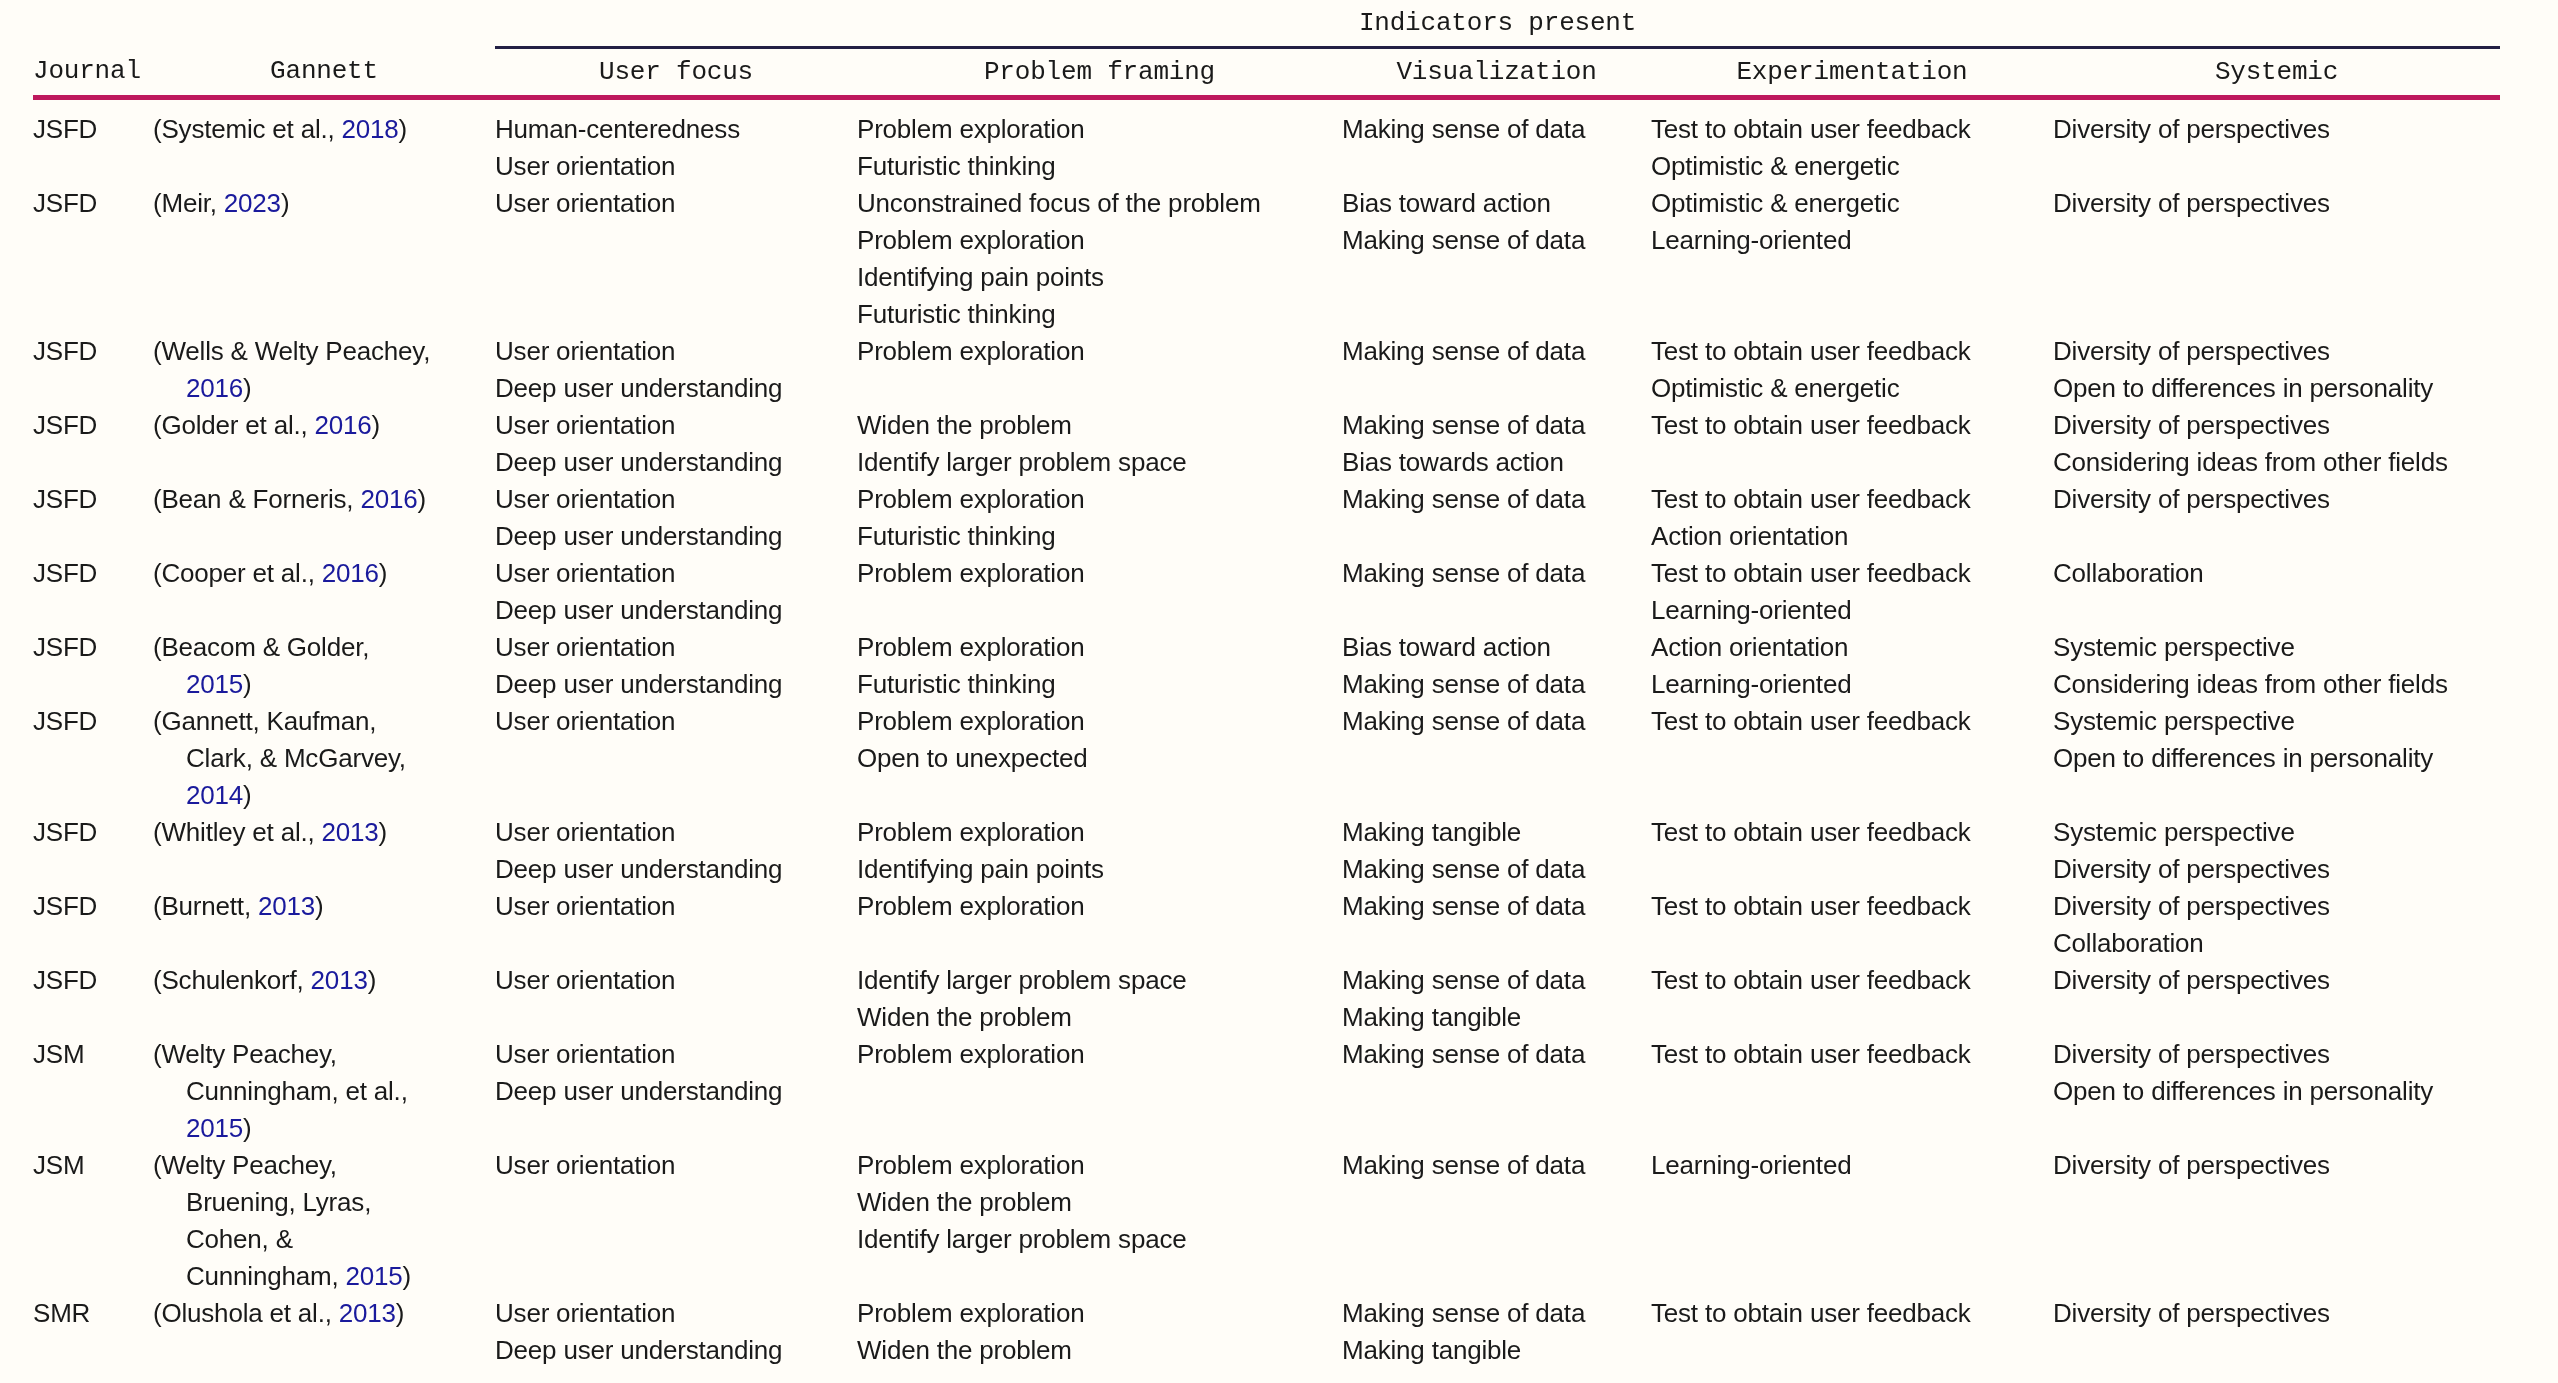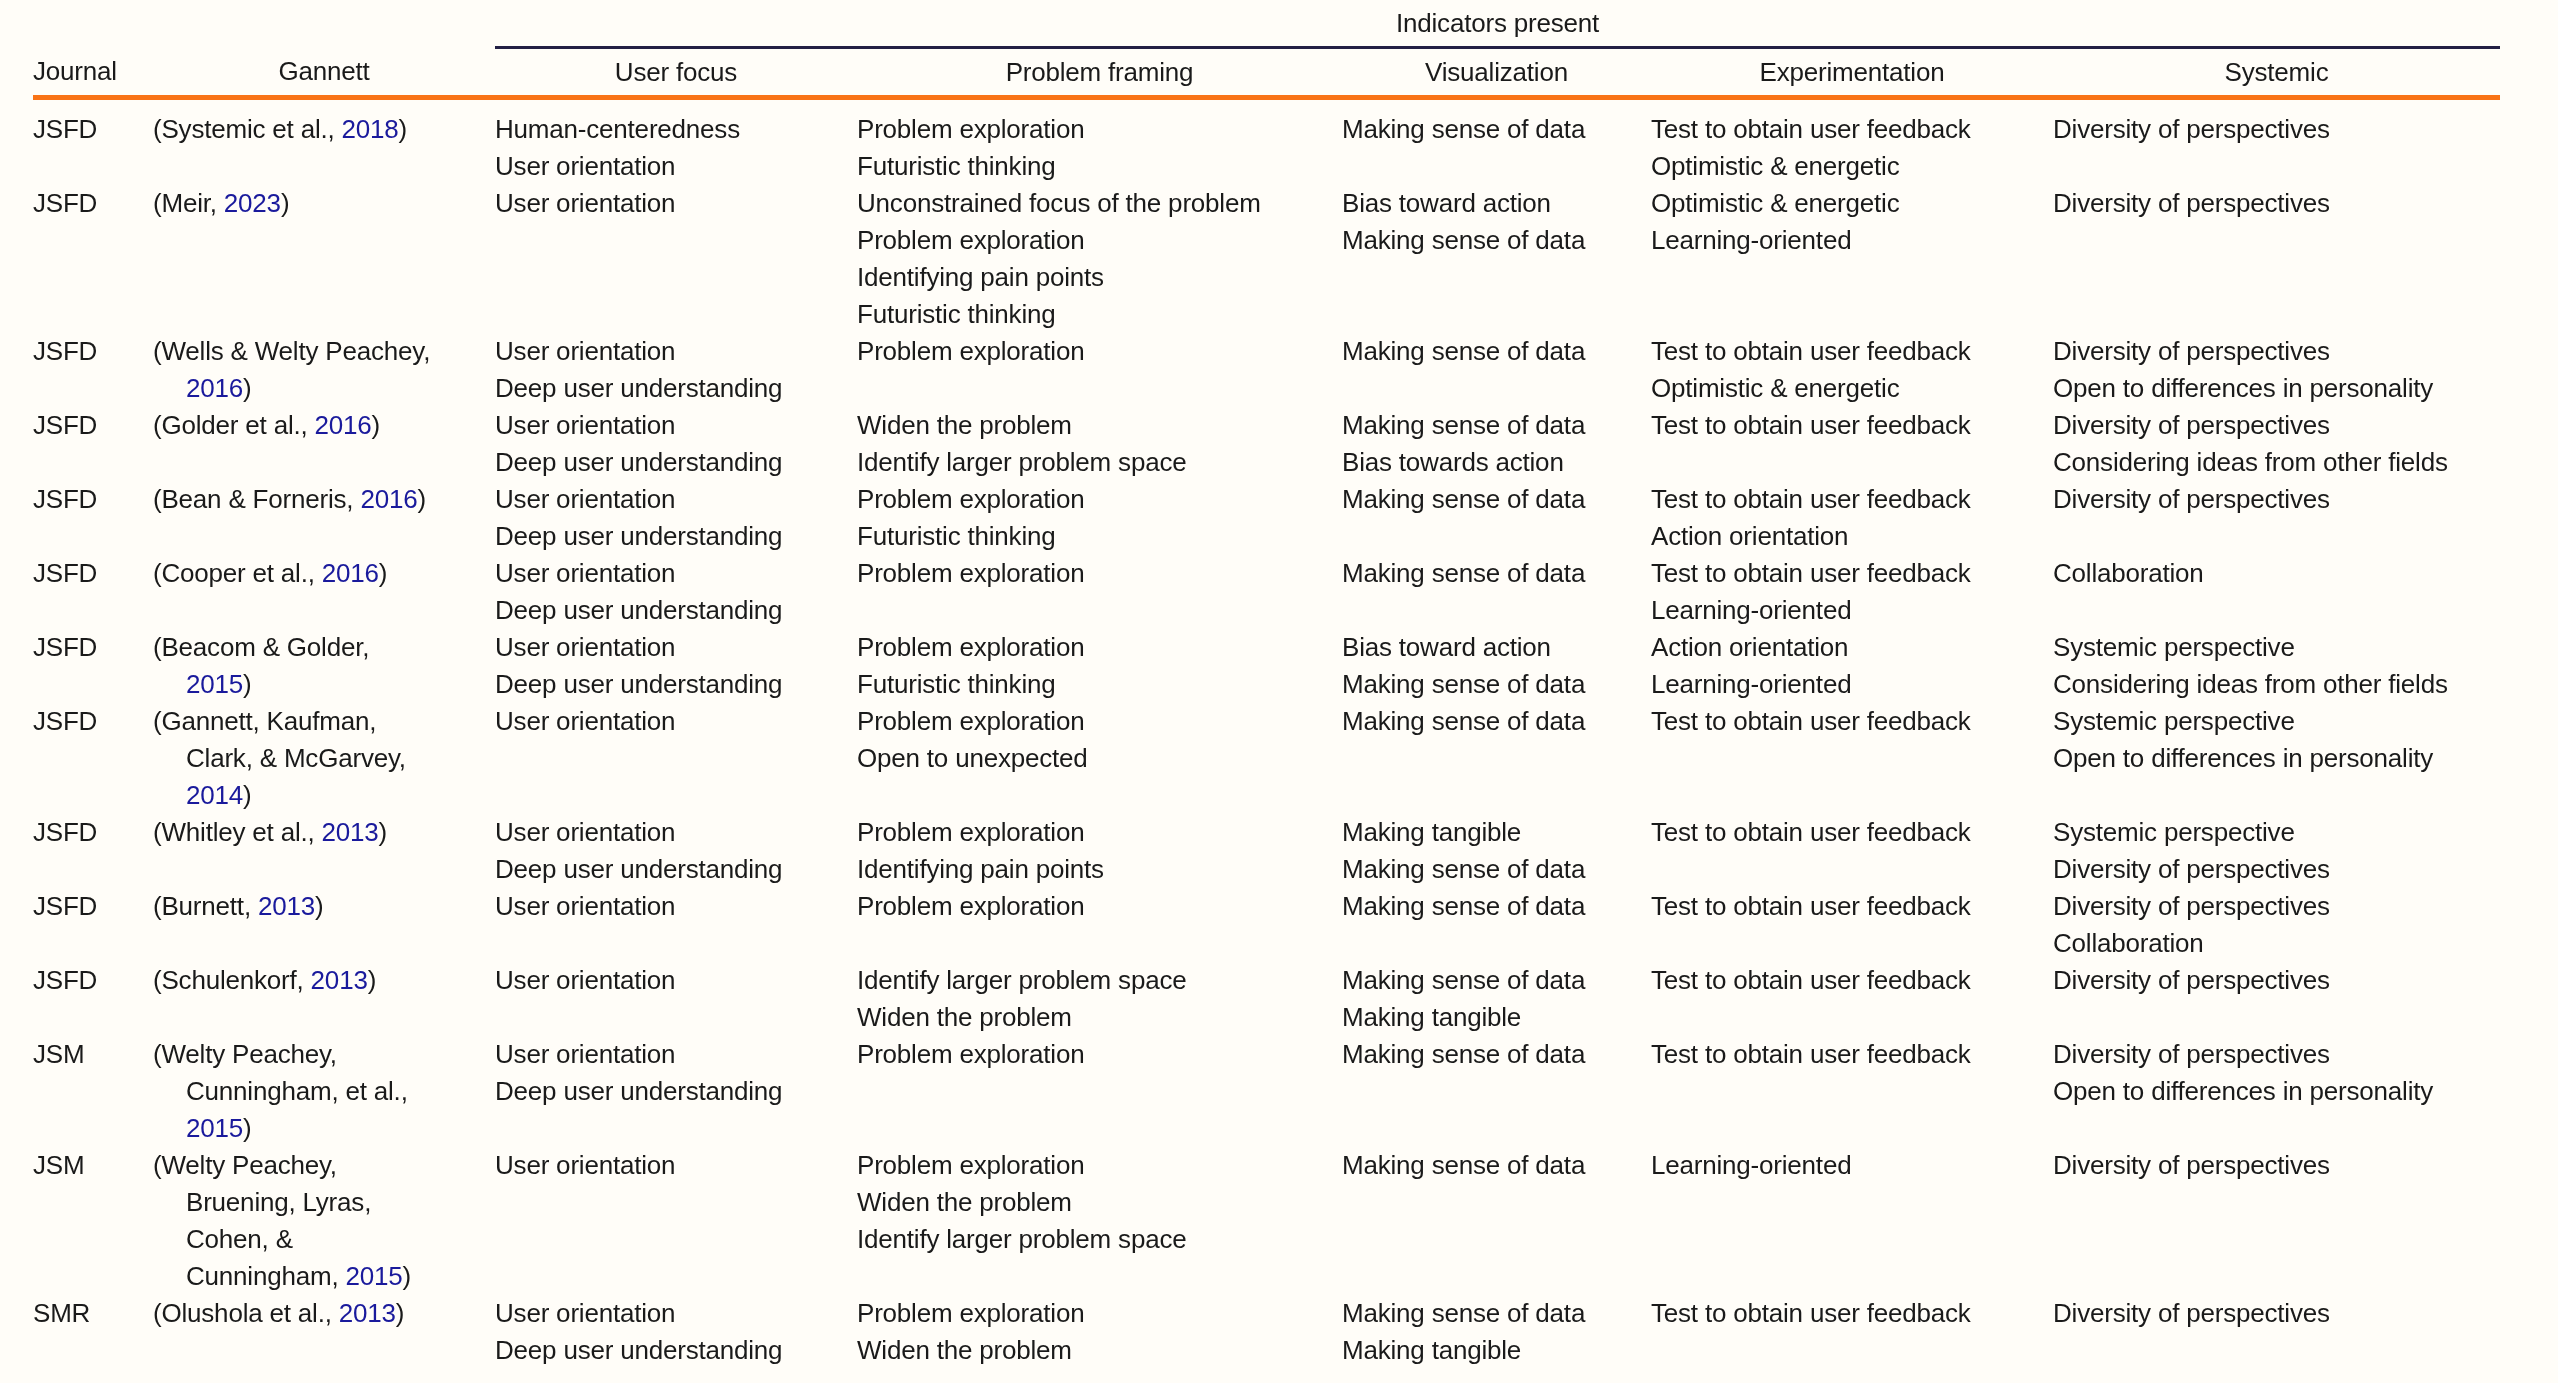--- a/index.html
+++ b/index.html
@@ -21,33 +21,33 @@
     letter-spacing: -0.2px;
   }
   col.c-journal { width: 120px; }
   col.c-citation { width: 342px; }
   col.c-userfocus { width: 362px; }
   col.c-problemframing { width: 485px; }
   col.c-visualization { width: 309px; }
   col.c-experimentation { width: 402px; }
   col.c-diversity { width: 447px; }
 
-  thead th { font-weight: normal; padding: 0; }
+  thead th { font-weight: normal; padding: 0; font-family: Liberation Mono, monospace; }
   th.spanner-gap { border: none; height: 46px; }
   th.spanner {
     height: 46px;
     text-align: center;
     vertical-align: middle;
     border-bottom: 3px solid #232044;
   }
   tr.col-header-row th {
     height: 46px;
     text-align: center;
     vertical-align: middle;
-    border-bottom: 5px solid #f97316;
+    border-bottom: 5px solid #be185d;
     white-space: nowrap;
     margin-left: 29px;
   }
   tr.col-header-row th.h-left { text-align: left; }
 
   tbody td { vertical-align: top; padding: 0; }
   tbody tr:first-child td { padding-top: 11px; }
 
   .journal-abbrev { }
   .citation {

